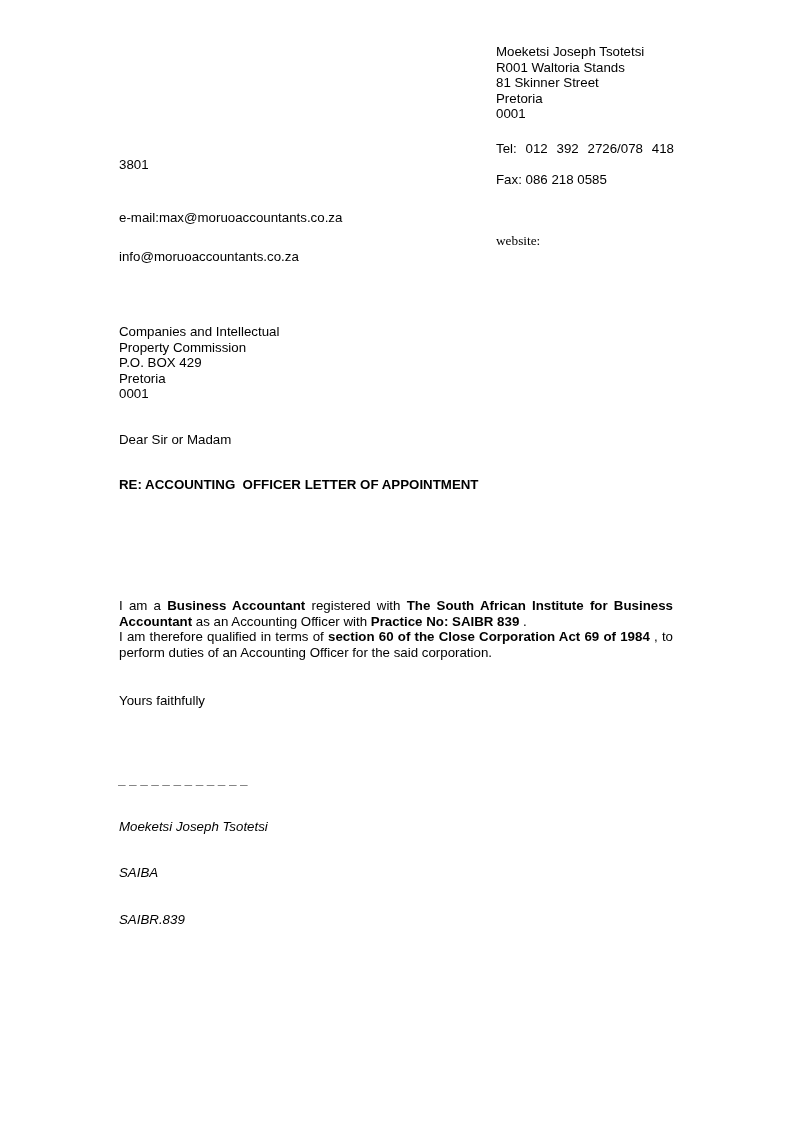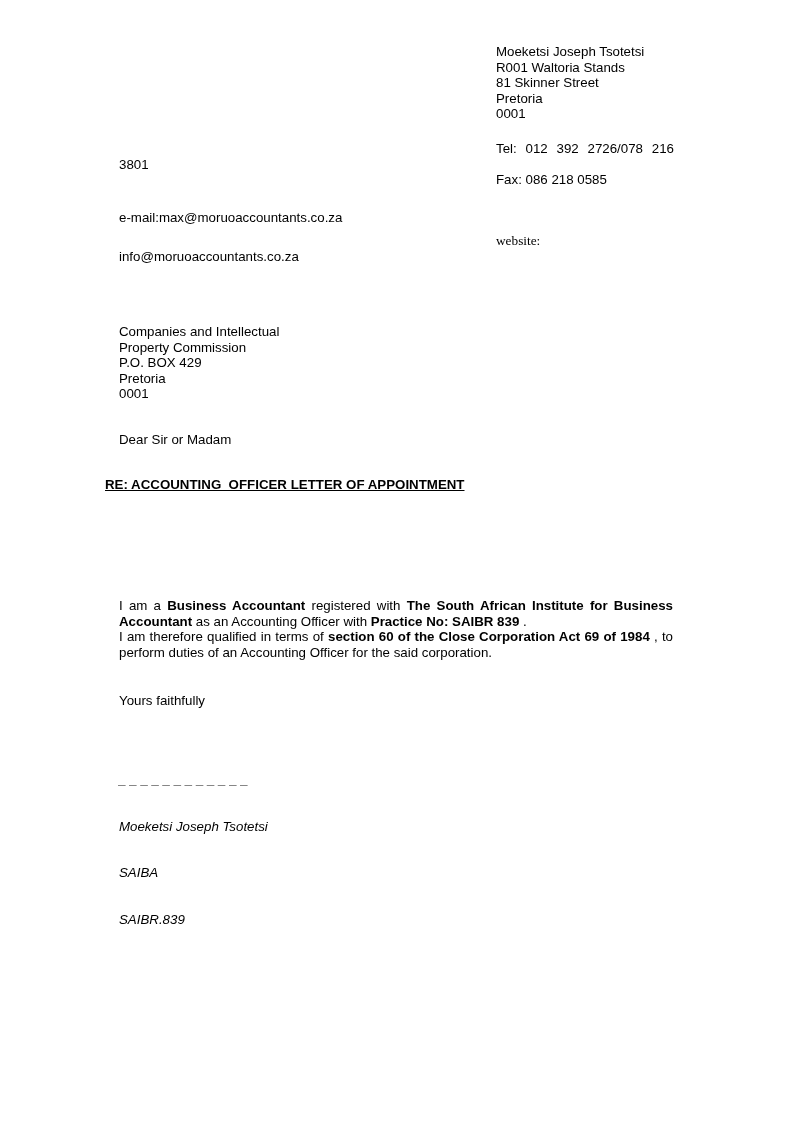--- a/index.html
+++ b/index.html
@@ -22,41 +22,41 @@
 
   .sender    { left: 496px; top: 44px;  }
   .tel       { left: 496px; top: 141px; width: 178px; text-align: justify; text-align-last: justify; }
   .telwrap   { left: 119px; top: 157px; }
   .fax       { left: 496px; top: 172px; text-align: center; }
   .email     { left: 119px; top: 210px; }
   .website   { left: 496px; top: 233px; font-family: Liberation Serif, serif; }
   .email2    { left: 119px; top: 249px; }
   .recipient { left: 119px; top: 324px; }
   .salutation{ left: 119px; top: 432px; }
-  .subject   { left: 105px; top: 477px; font-weight: bold; text-decoration: underline; white-space: pre; }
+  .subject   { left: 119px; top: 477px; font-weight: bold; white-space: pre; }
   .para      { left: 119px; width: 554px; text-align: justify; }
   .para1     { top: 521px; }
   .para2     { top: 598px; }
   .valediction { left: 119px; top: 693px; text-align: center; }
   .sigblock  { left: 119px; top: 741px; white-space: pre; font-style: italic; }
 </style>
 </head>
 <body>
 
 <div class="page">
 
   <div class="abs sender">
     <div>Moeketsi Joseph Tsotetsi</div>
     <div>R001 Waltoria Stands</div>
     <div>81 Skinner Street</div>
     <div>Pretoria</div>
     <div>0001</div>
   </div>
 
-  <div class="abs tel">Tel: 012 392 2726/078 216</div>
+  <div class="abs tel">Tel: 012 392 2726/078 418</div>
   <div class="abs telwrap">3801</div>
   <div class="abs fax">Fax: 086 218 0585</div>
   <div class="abs email">e-mail:max@moruoaccountants.co.za</div>
   <div class="abs website">website:</div>
   <div class="abs email2">info@moruoaccountants.co.za</div>
 
   <div class="abs recipient">
     <div>Companies and Intellectual</div>
     <div>Property Commission</div>
     <div>P.O. BOX 429</div>

